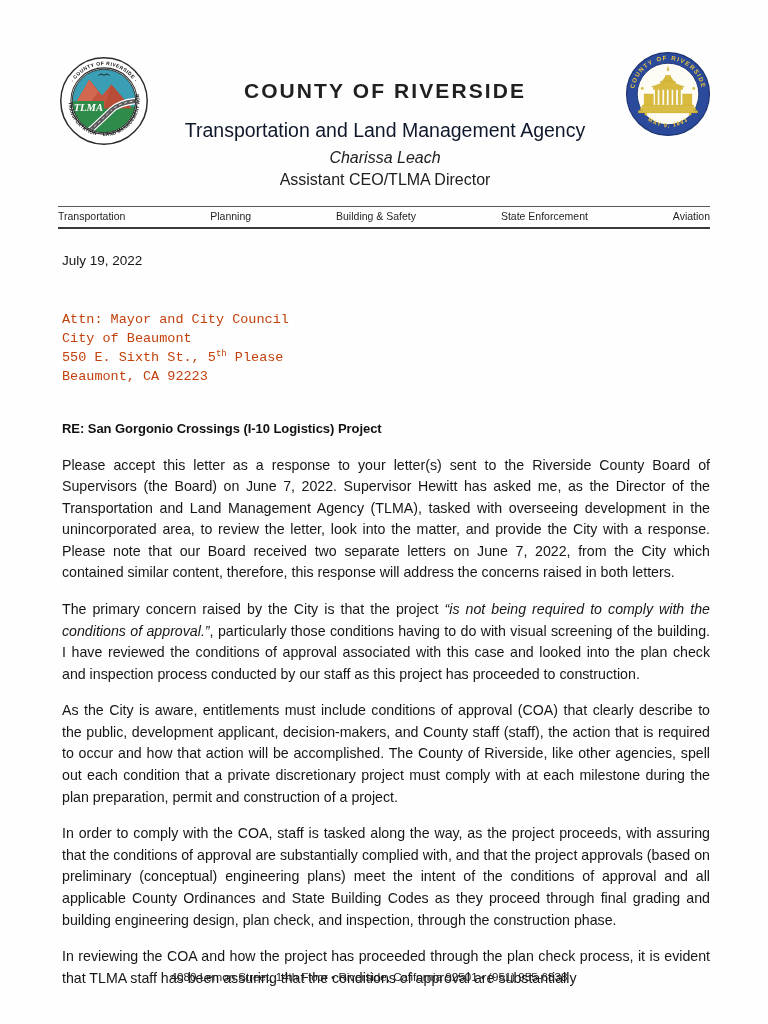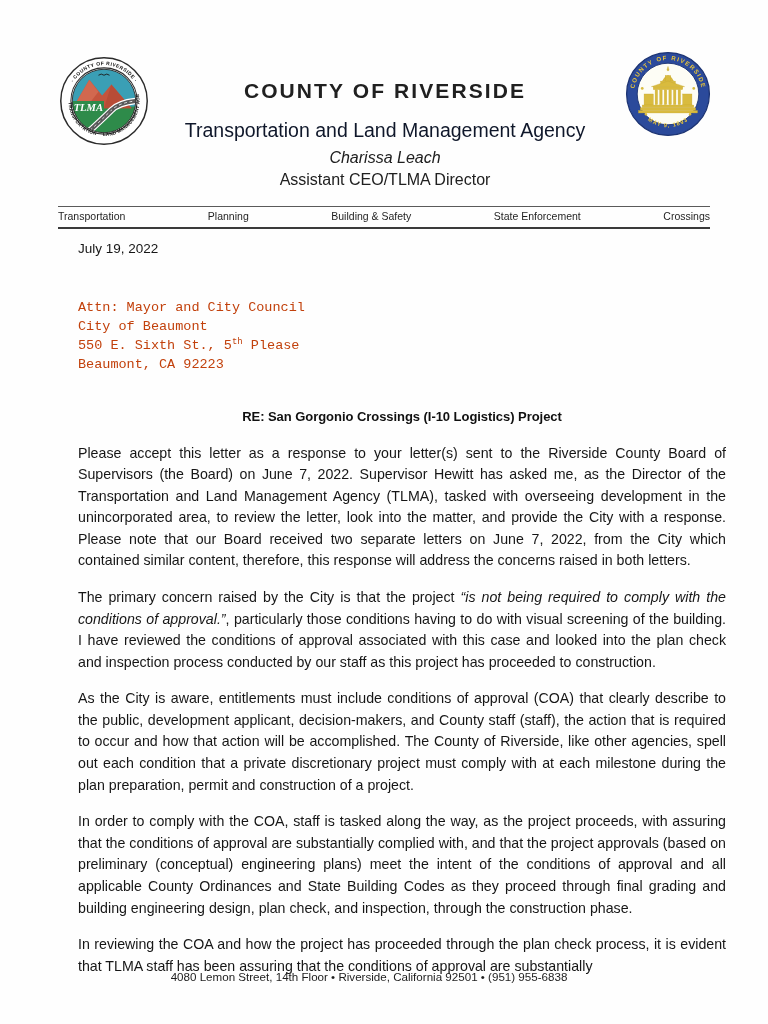--- a/index.html
+++ b/index.html
@@ -103,23 +103,22 @@
     font-size: 10.5px;
     color: #1f1f1f;
     padding: 3px 0 3px 0;
   }
   .dept-names span { white-space: nowrap; }
 
   
   .letter-body {
     position: absolute;
     left: 62px;
-    top: 240px;
+    top: 252px;
     width: 648px;
-    margin-left: 16px;
   }
 
   .date-line {
     font-size: 13.5px;
     color: #161616;
     line-height: 1.4;
   }
 
   .addr-block {
     margin-top: 39px;
@@ -134,21 +133,20 @@
     vertical-align: super;
     line-height: 0;
   }
 
   .re-line {
     margin-top: 34px;
     font-size: 13px;
     font-weight: bold;
     color: #101010;
     letter-spacing: -0.05px;
-    text-align: center;
   }
 
   .para {
     margin-top: 15px;
     font-size: 14.2px;
     line-height: 1.52;
     color: #161616;
     text-align: justify;
     text-justify: inter-word;
   }
@@ -280,21 +278,21 @@
     </div>
   </div>
 
   <div class="dept-bar">
     <div class="rule-thin"></div>
     <div class="dept-names">
       <span>Transportation</span>
       <span>Planning</span>
       <span>Building &amp; Safety</span>
       <span>State Enforcement</span>
-      <span>Crossings</span>
+      <span>Aviation</span>
     </div>
     <div class="rule-thick"></div>
   </div>
 
   <div class="letter-body">
 
     <div class="date-line">July 19, 2022</div>
 
     <div class="addr-block">
       <div>Attn: Mayor and City Council</div>

